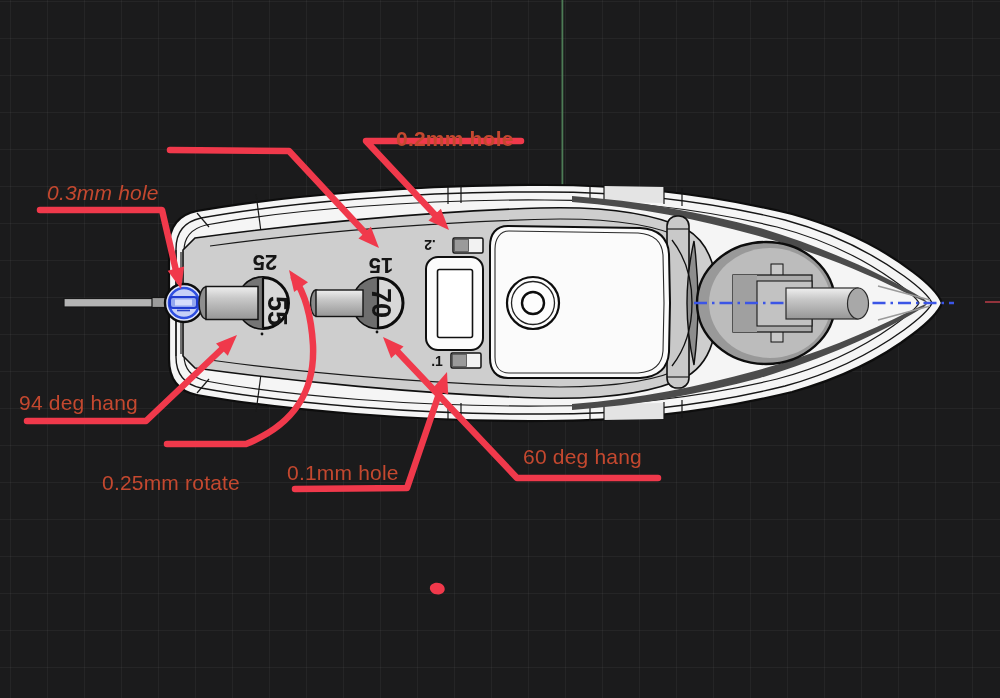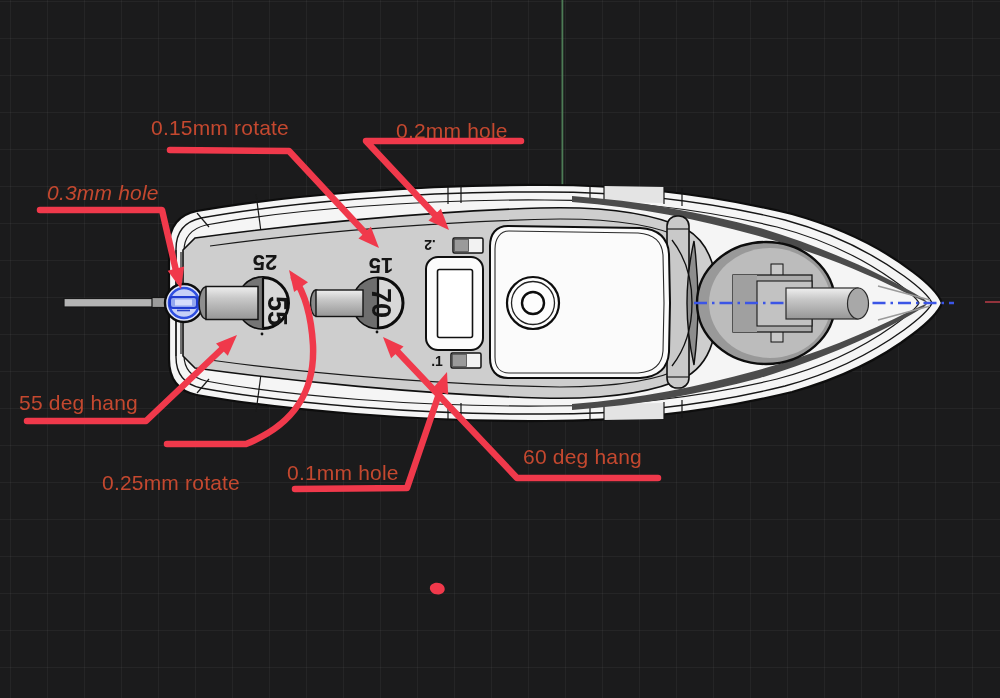--- a/index.html
+++ b/index.html
@@ -201,20 +201,19 @@
       <path d="M0,0 L-21,8.5 L-21,-8.5 Z" transform="translate(449,230) rotate(47)"></path>
       <path d="M0,0 L-21,8.5 L-21,-8.5 Z" transform="translate(237,335) rotate(-44)"></path>
       <path d="M0,0 L-21,8.5 L-21,-8.5 Z" transform="translate(289,270) rotate(-125)"></path>
       <path d="M0,0 L-21,8.5 L-21,-8.5 Z" transform="translate(447,372) rotate(-71)"></path>
       <path d="M0,0 L-21,8.5 L-21,-8.5 Z" transform="translate(383,337) rotate(-133)"></path>
     </g>
     <path d="M 430,587 C 431,582.5 439,581 443,585 C 446.5,589 444.5,594 439,594.5 C 433.5,595 429,591 430,587 Z" fill="#f0394b"></path>
   </svg>
 
   <div class="ann-label" style="left:47px;top:182px;font-style:italic;">0.3mm hole</div>
-  <div class="ann-label" style="left:151px;top:117px;">0.15mm rotate</div>
-  <div class="ann-label" style="left:396px;top:120px;">0.2mm hole</div>
-  <div class="ann-label" style="left:19px;top:392px;">55 deg hang</div>
+  <div class="ann-label" style="left:396px;top:128px;font-weight:bold;">0.2mm hole</div>
+  <div class="ann-label" style="left:19px;top:392px;">94 deg hang</div>
   <div class="ann-label" style="left:102px;top:472px;">0.25mm rotate</div>
   <div class="ann-label" style="left:287px;top:462px;">0.1mm hole</div>
   <div class="ann-label" style="left:523px;top:446px;">60 deg hang</div>
 
 </div>
 
 </body></html>

